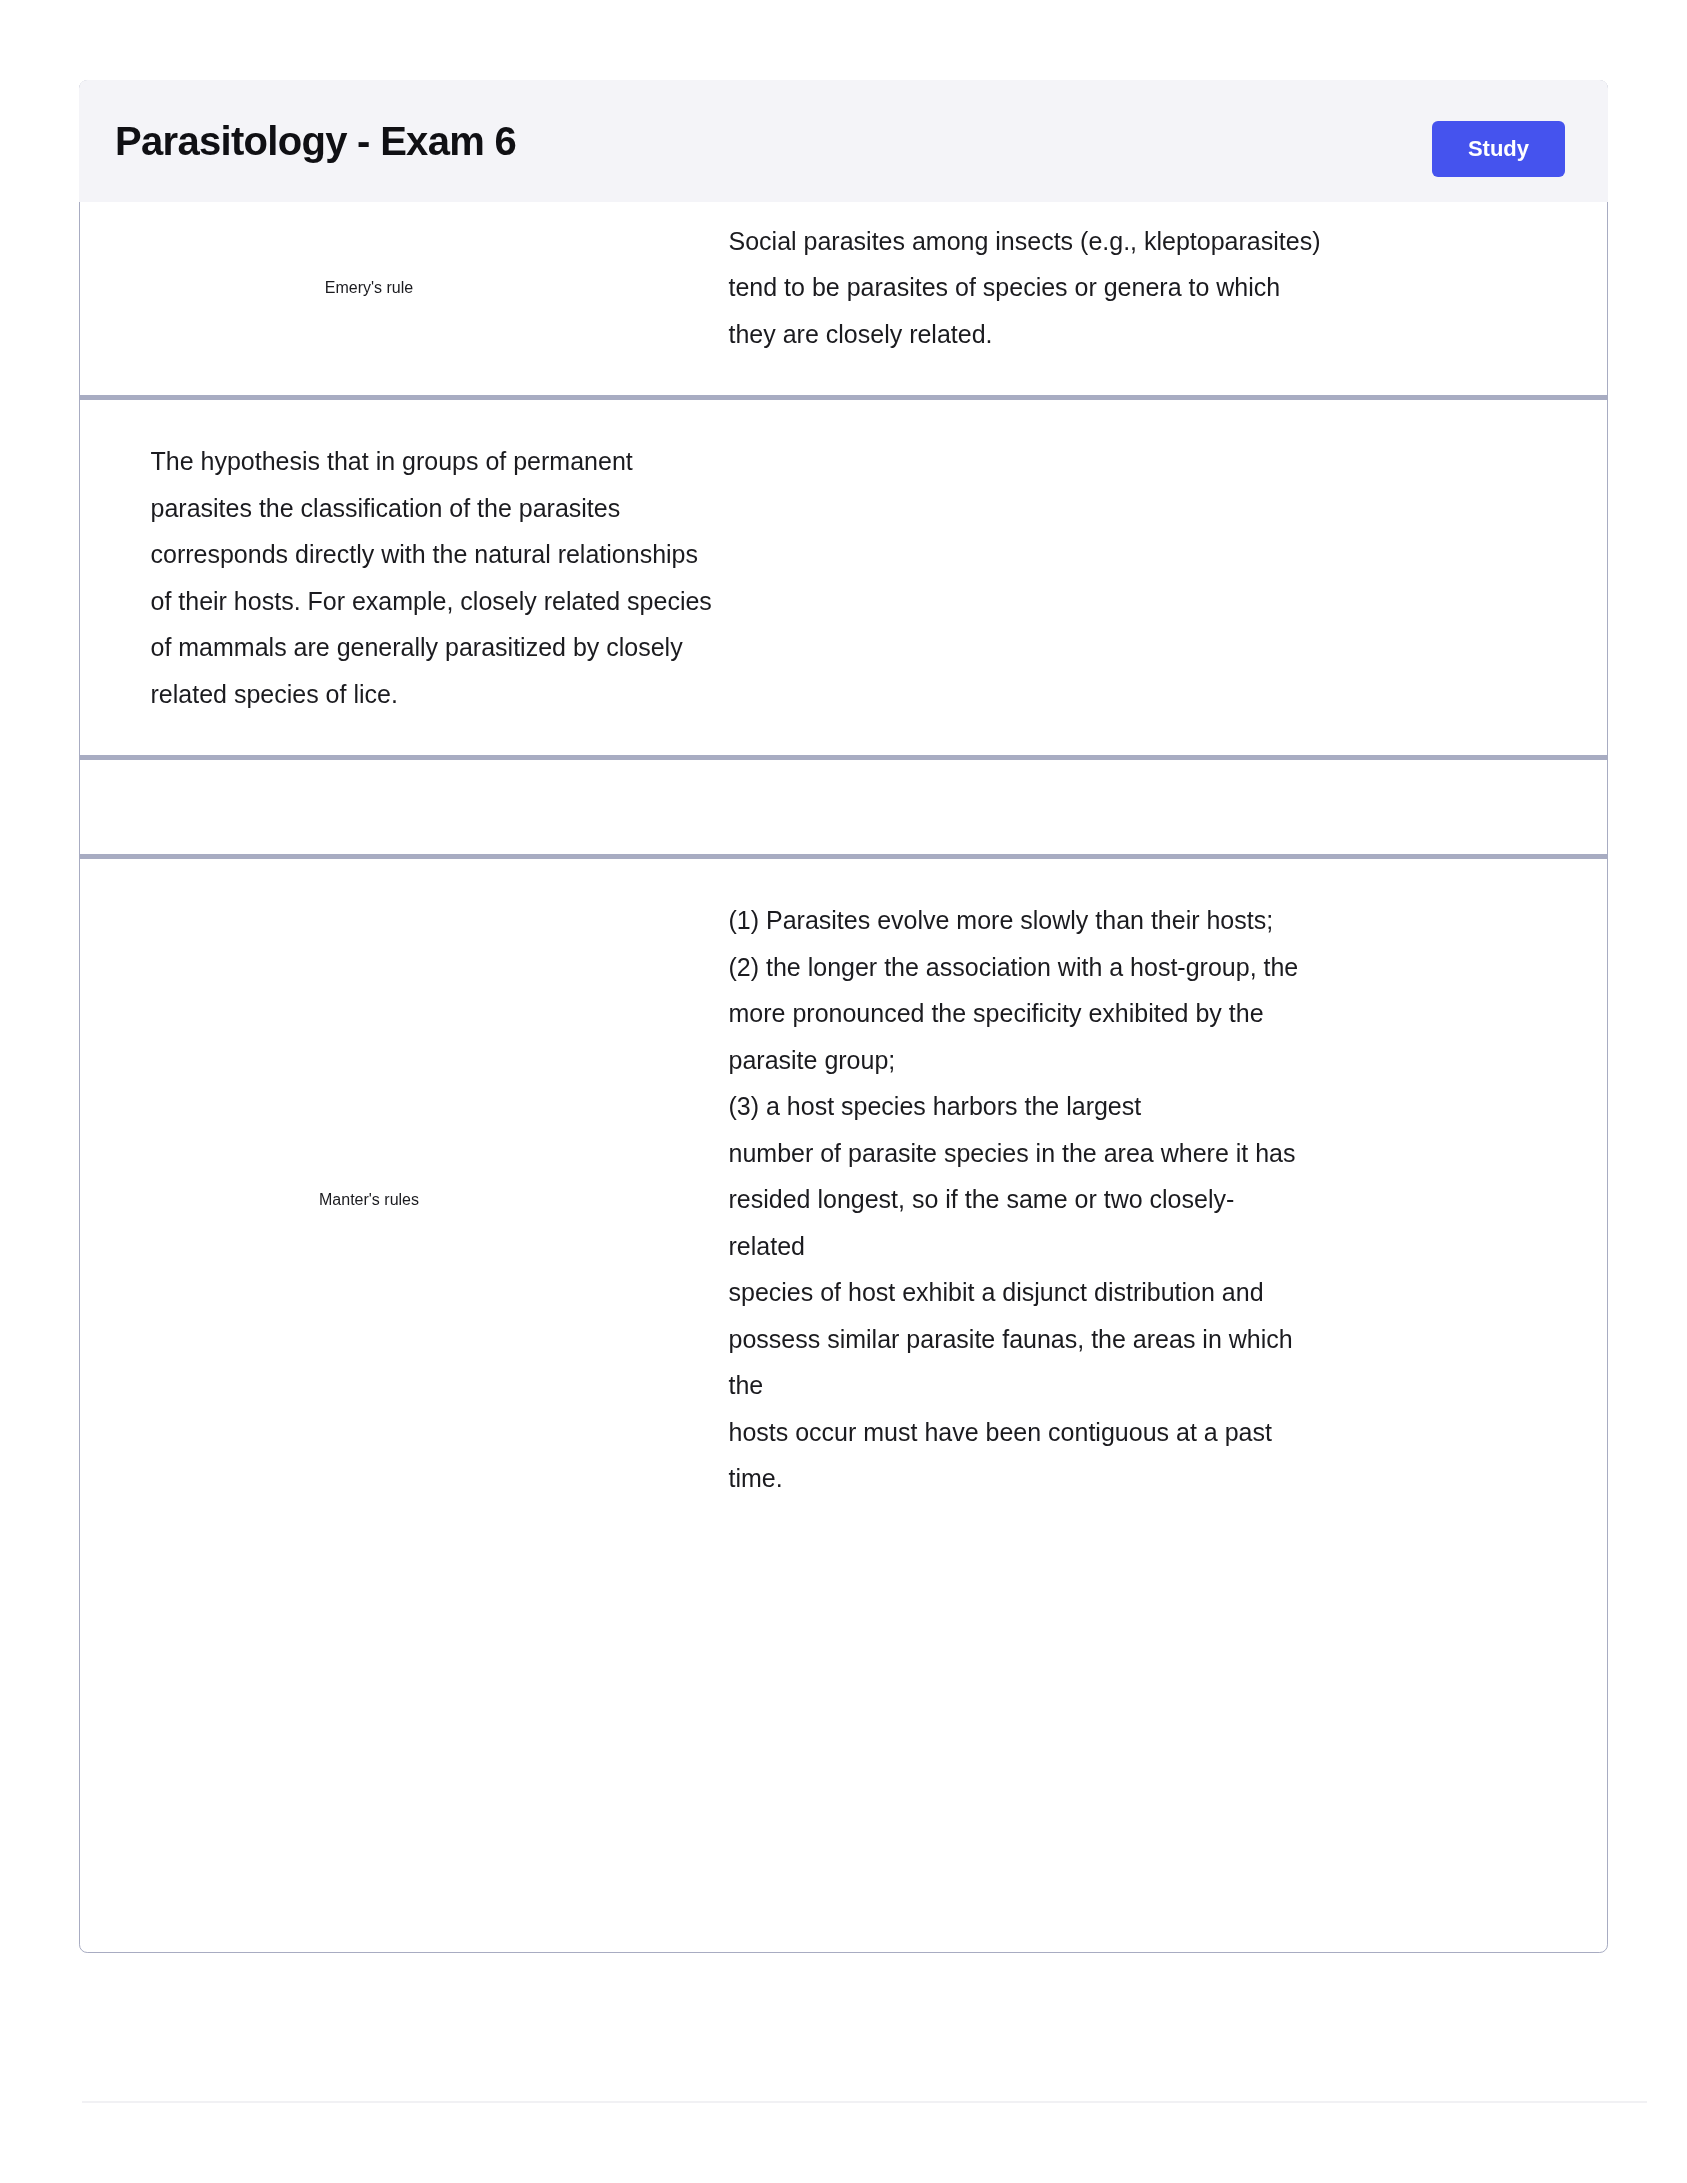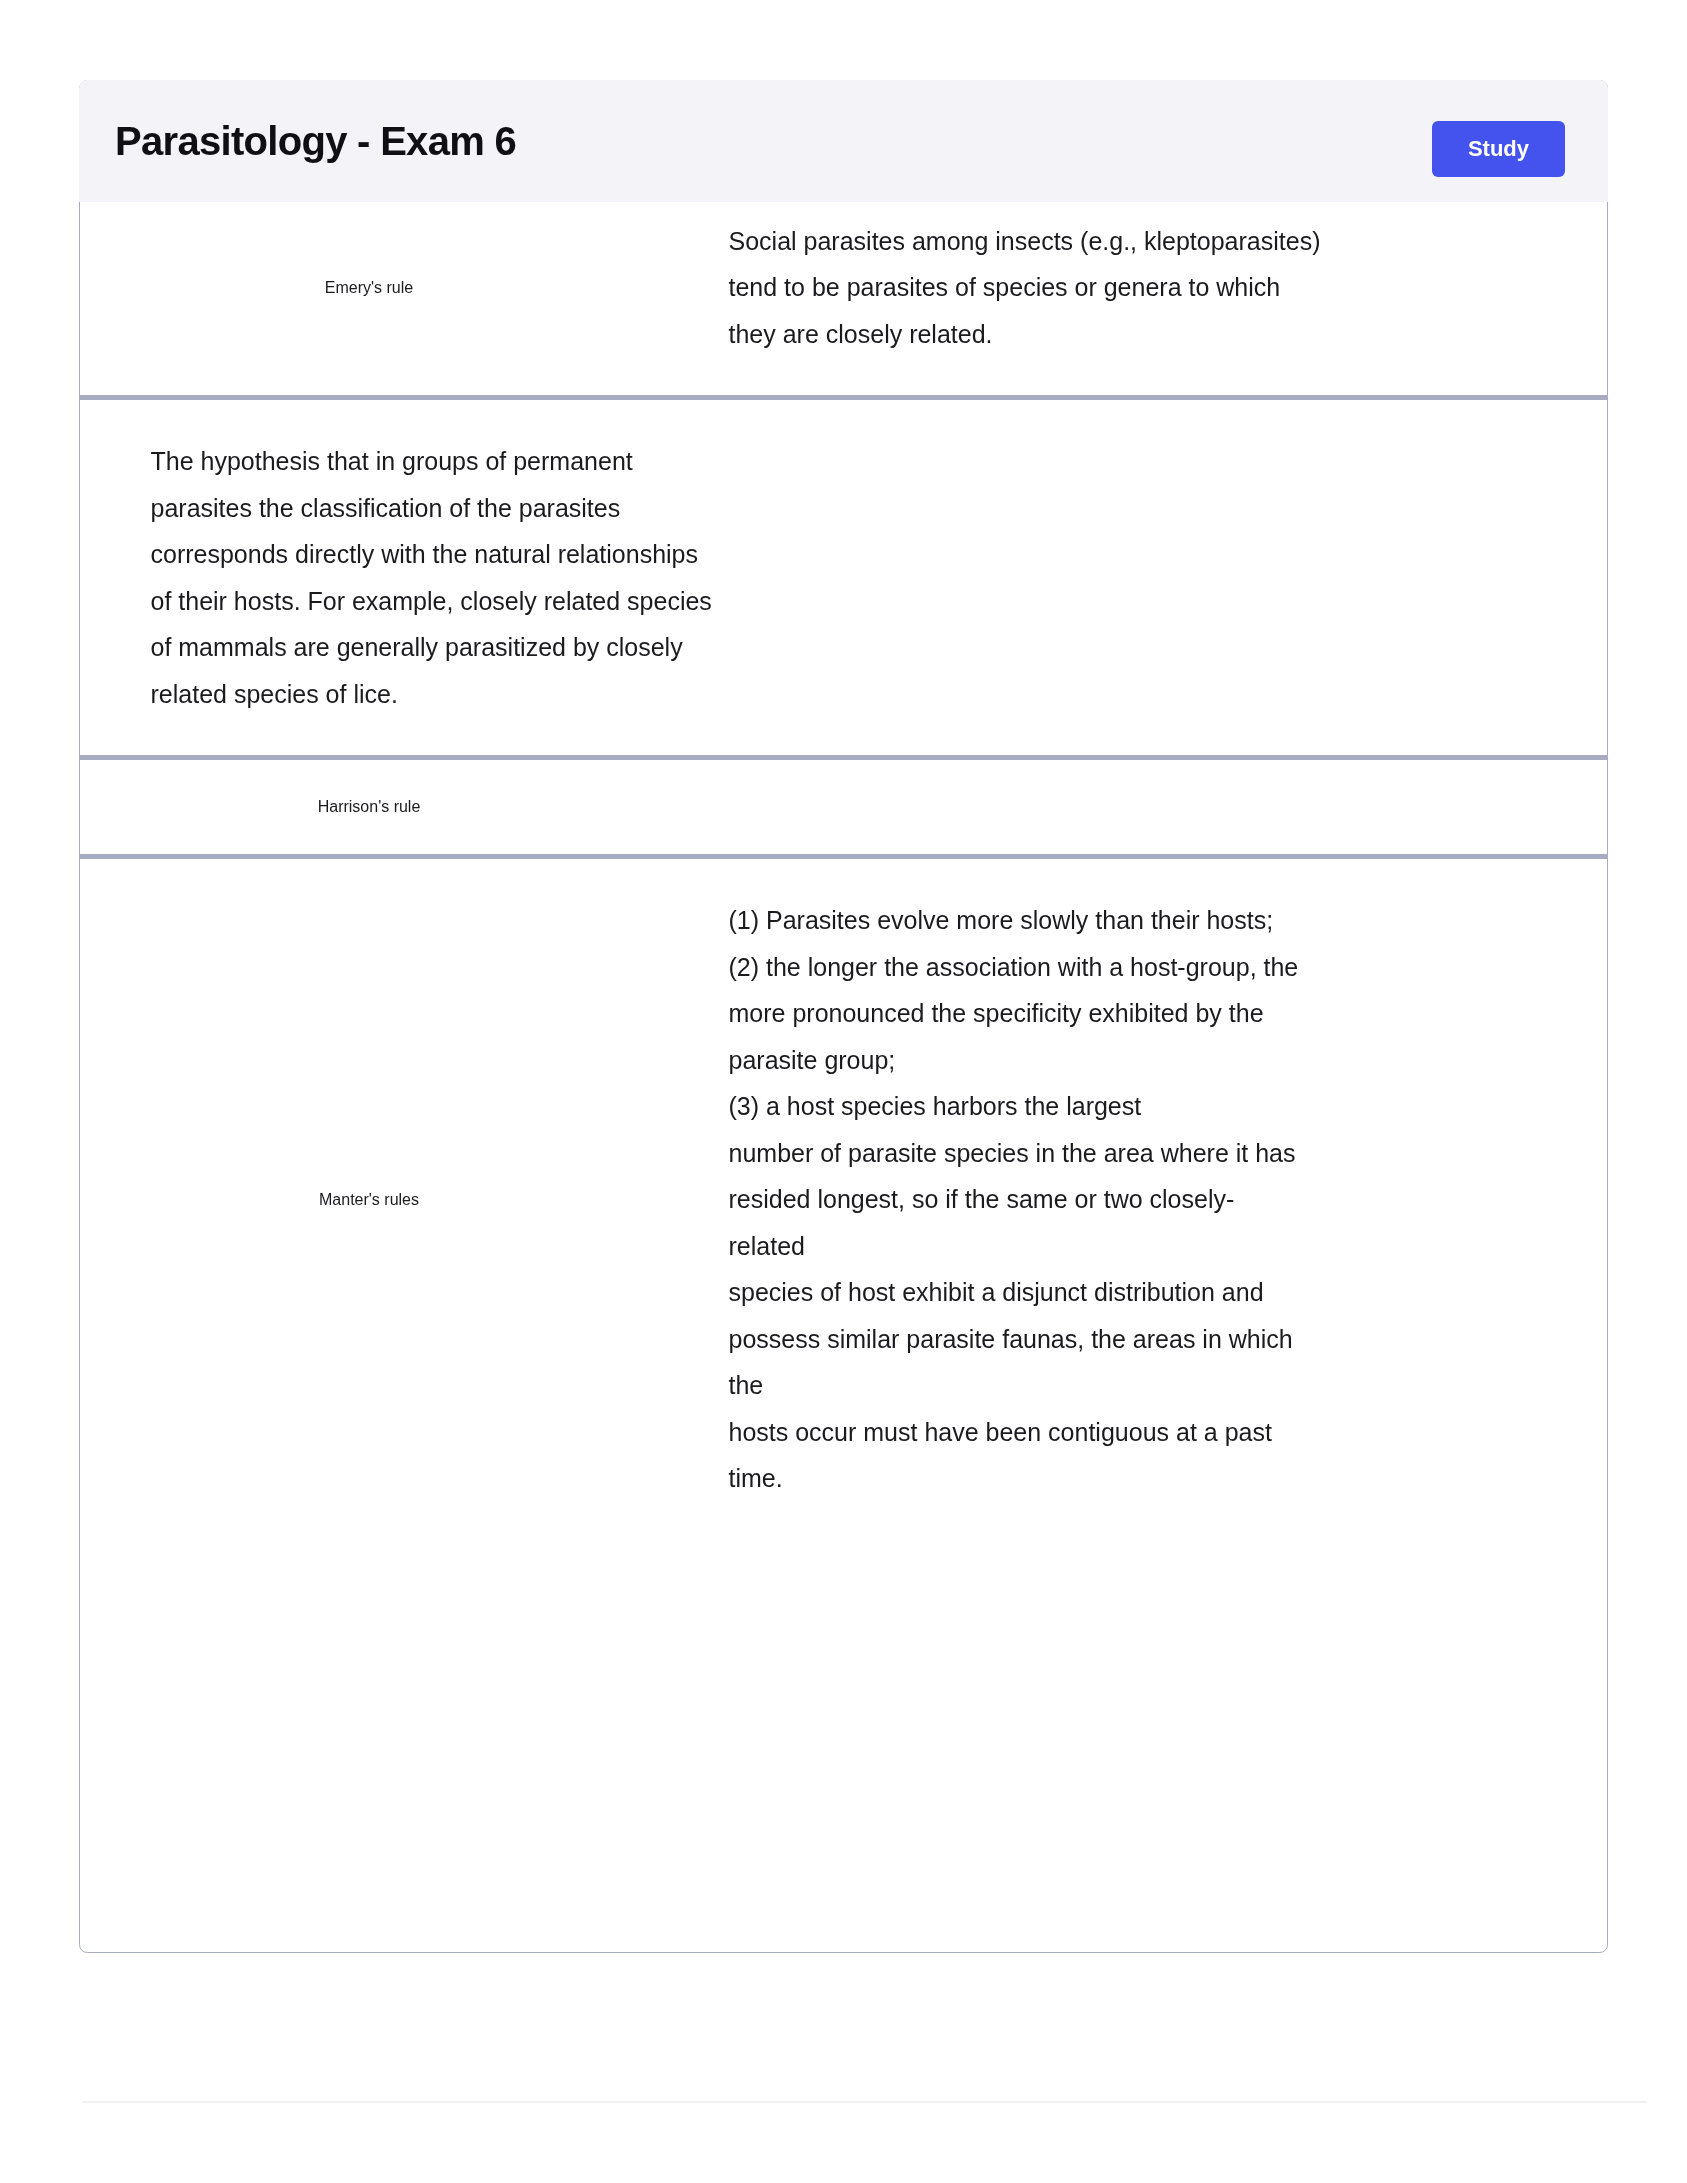--- a/index.html
+++ b/index.html
@@ -189,23 +189,20 @@
             <div class="def-text">The hypothesis that in groups of permanent
 parasites the classification of the parasites
 corresponds directly with the natural relationships
 of their hosts. For example, closely related species
 of mammals are generally parasitized by closely
 related species of lice.</div>
           </div>
         </div>
 
         <div class="term-row">
-          <div class="term-cell">
-            <div class="term-text">Harrison's rule</div>
-          </div>
           <div class="def-divider"></div>
         </div>
 
         <div class="term-row last">
           <div class="term-cell">
             <div class="term-text">Manter's rules</div>
           </div>
           <div class="def-divider"></div>
           <div class="def-cell">
             <div class="def-text">(1) Parasites evolve more slowly than their hosts;

